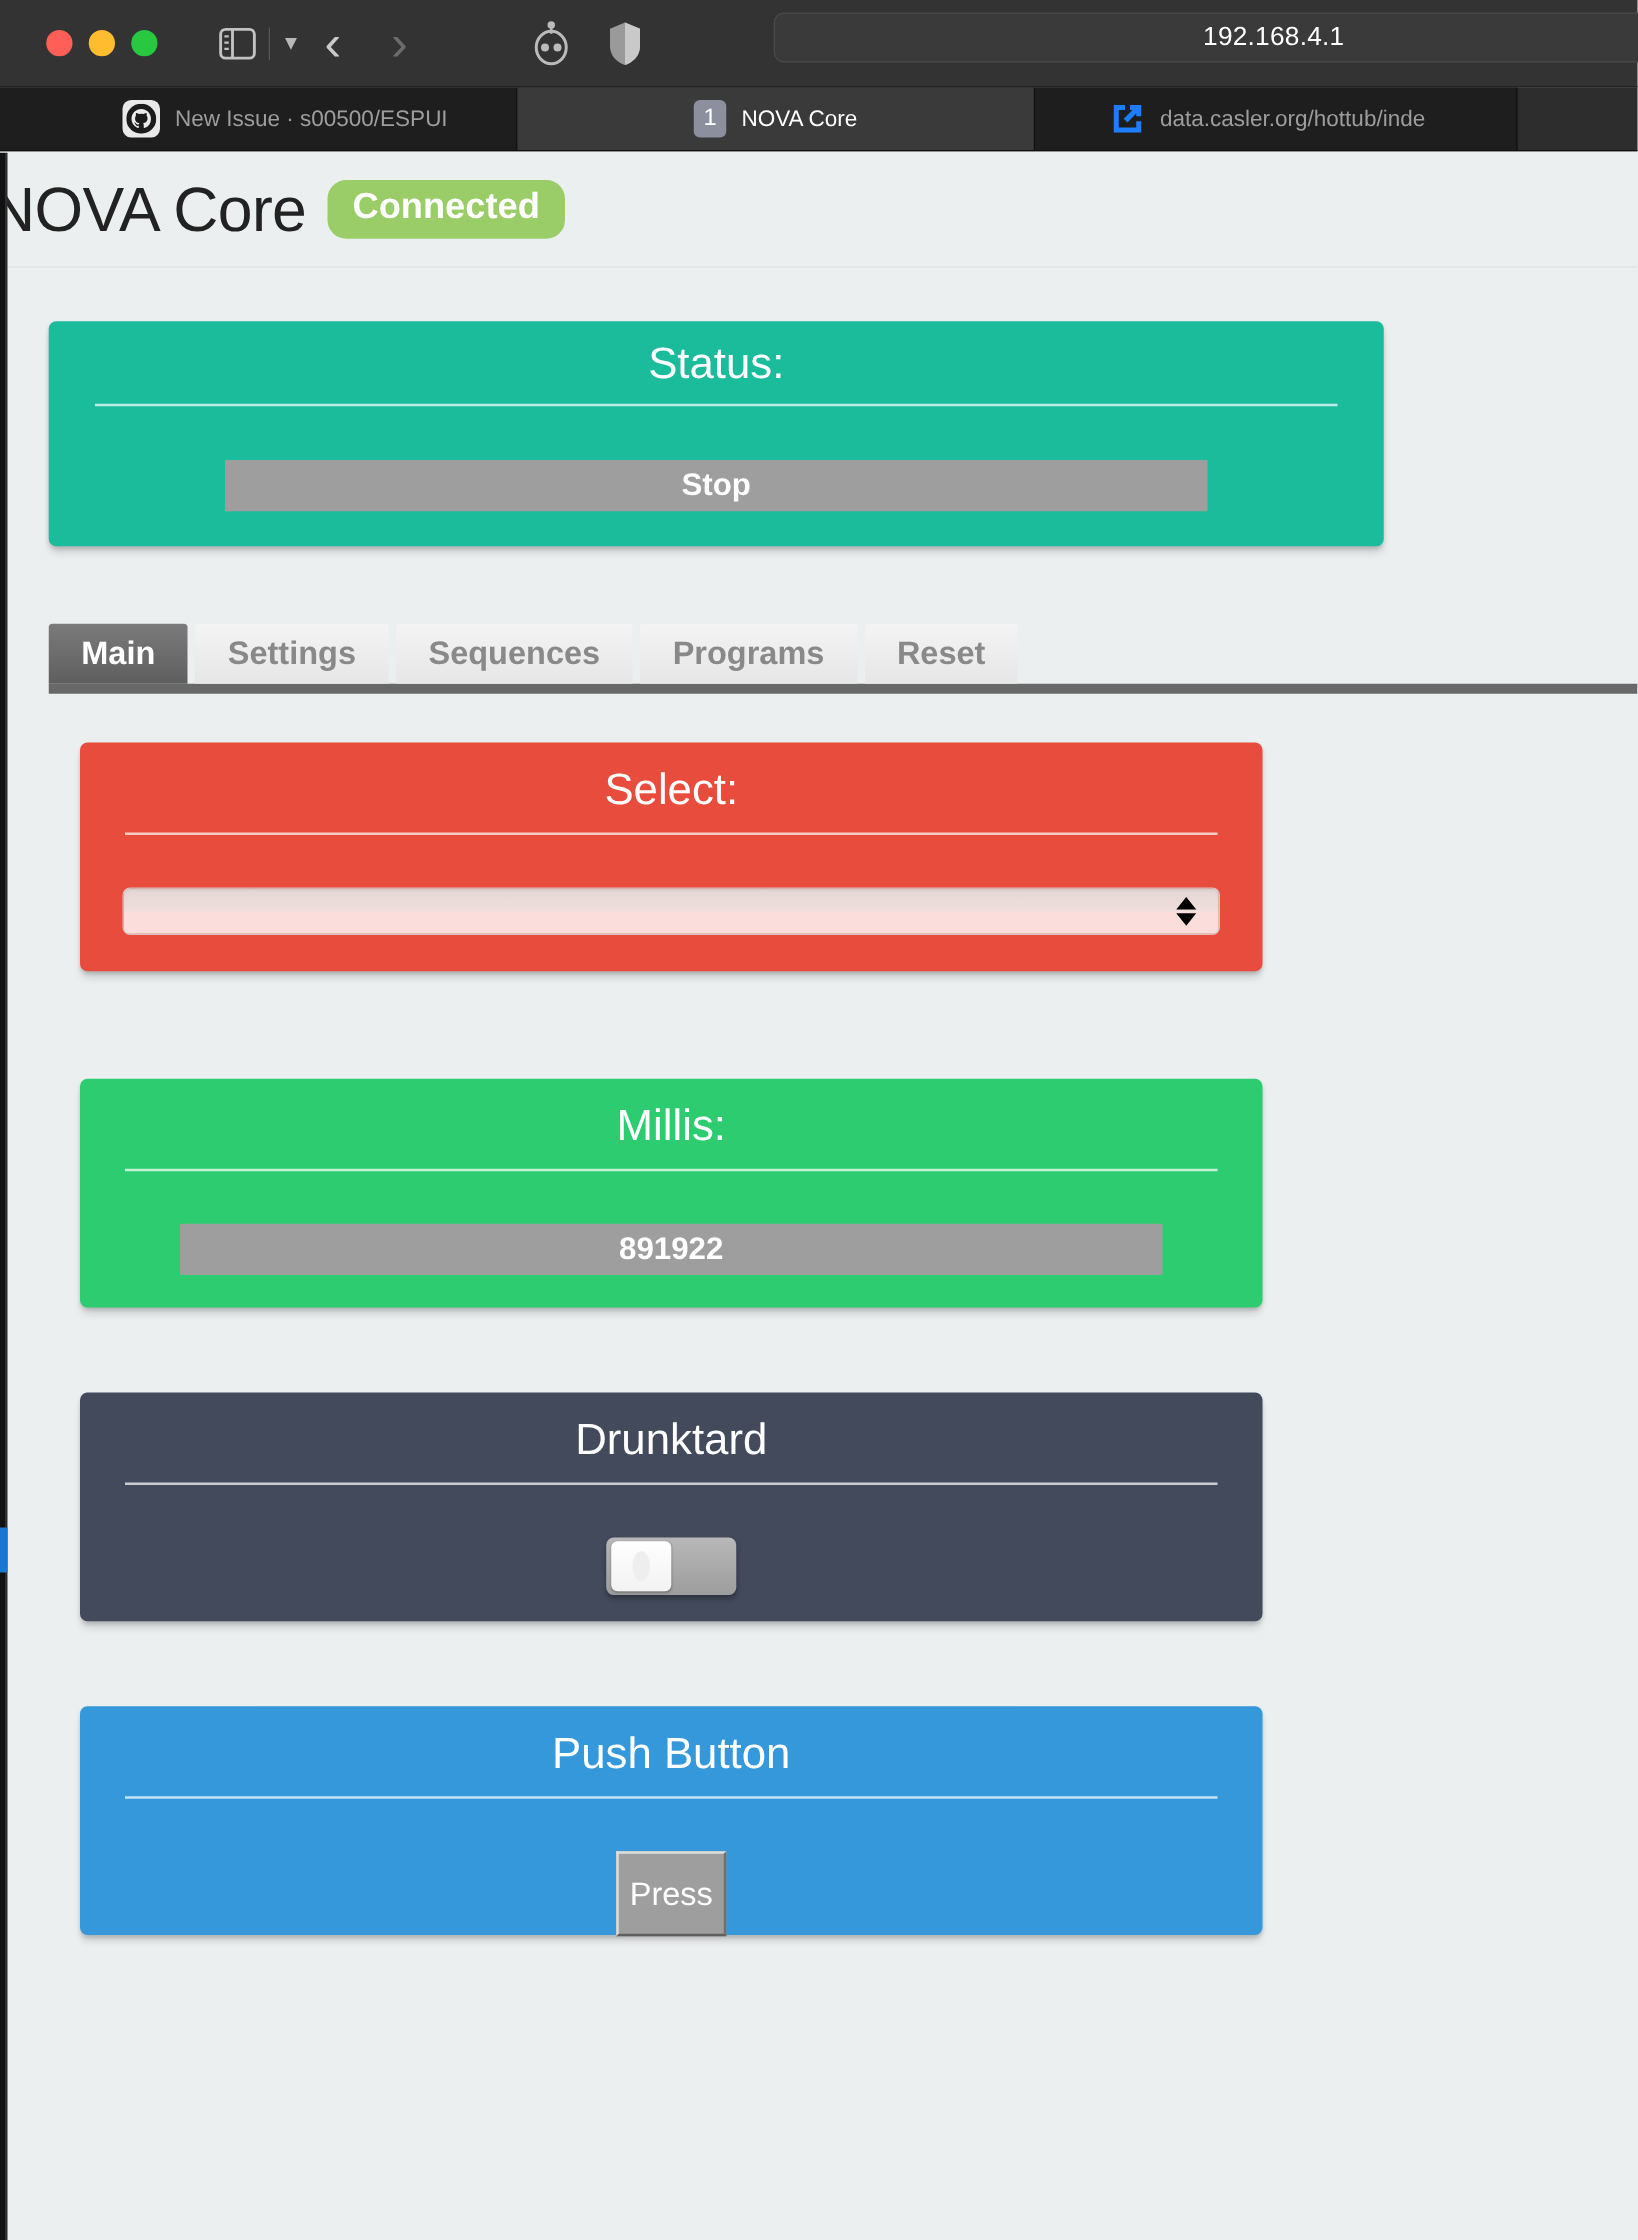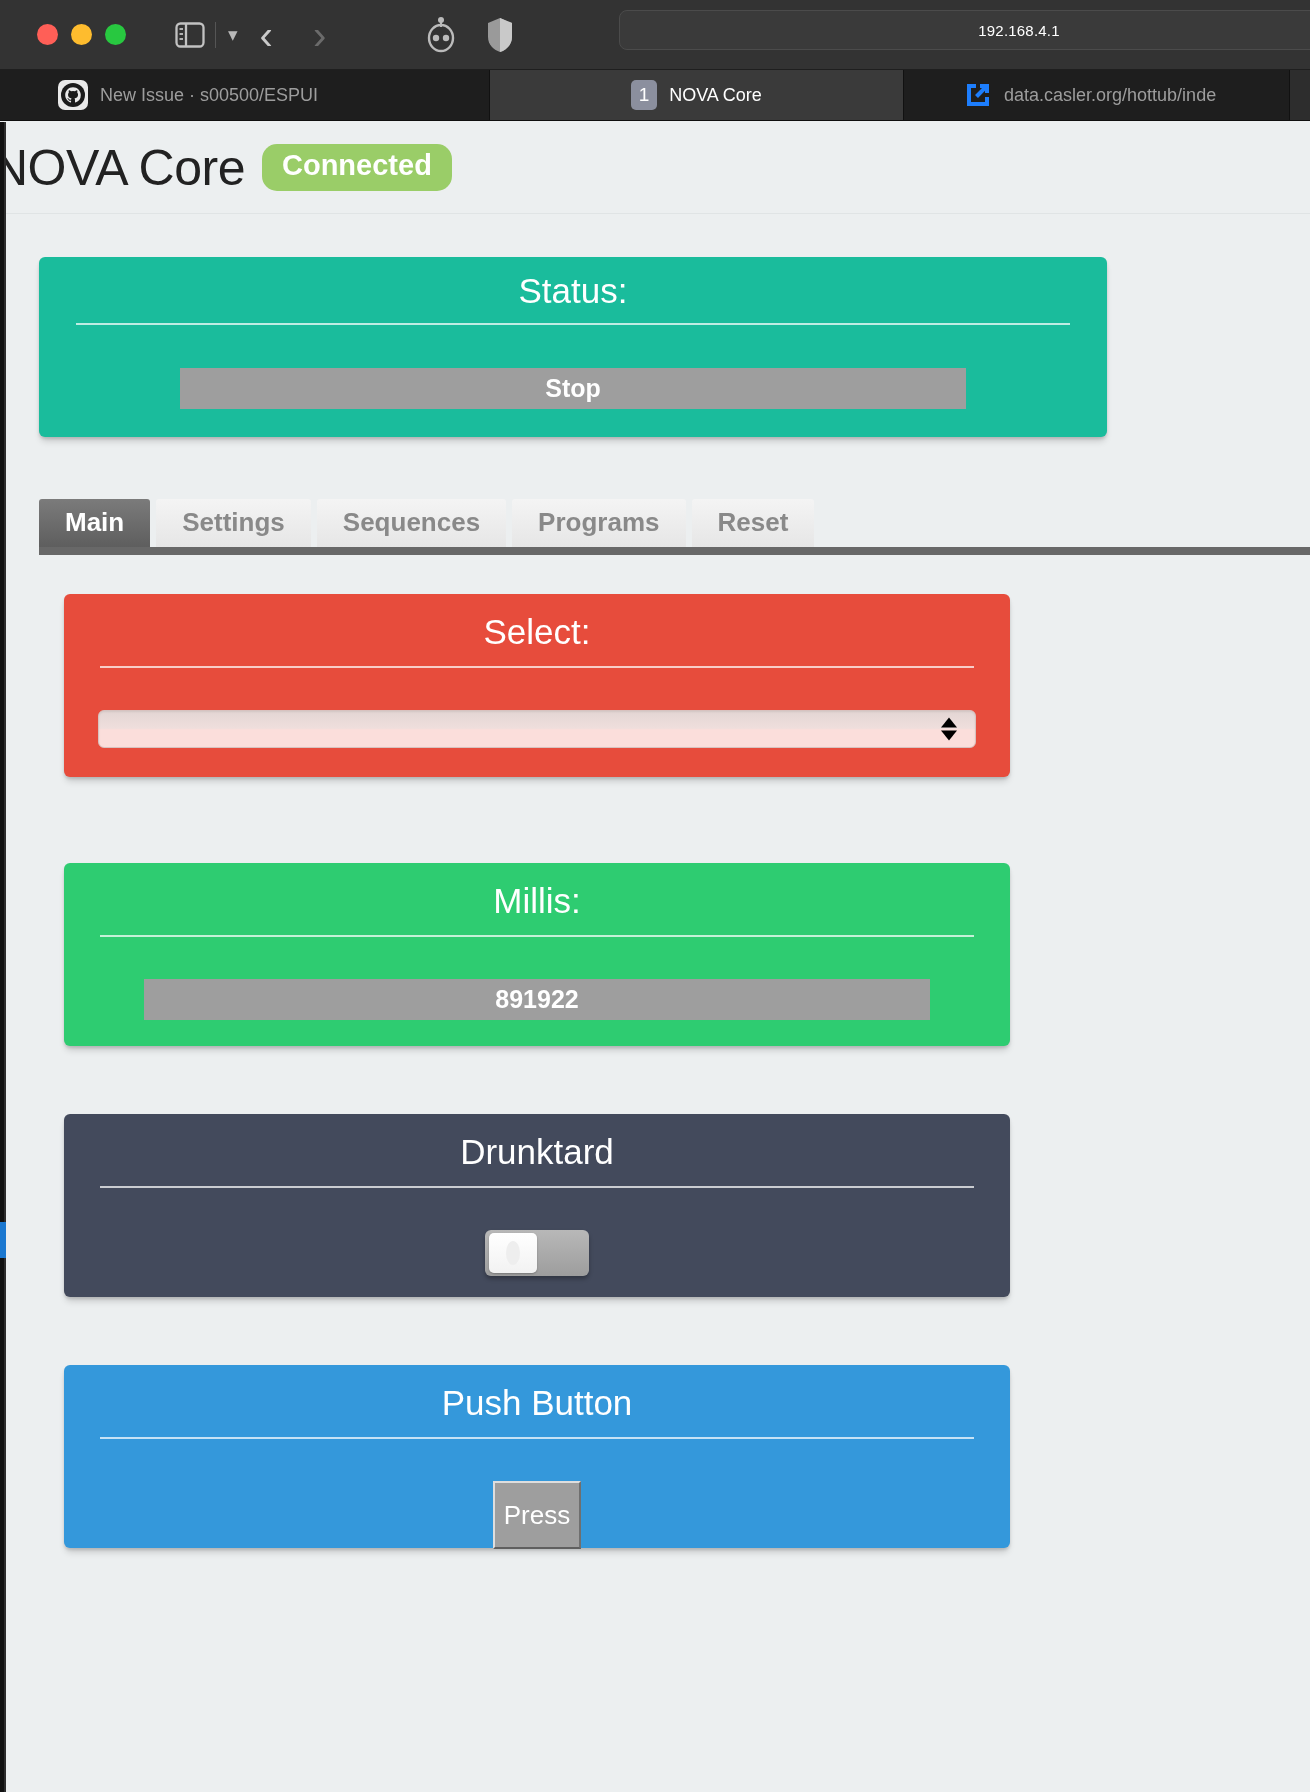--- a/index.html
+++ b/index.html
@@ -37,40 +37,40 @@
   .bot-icon { margin-left: 98px; }
   .shield-icon { margin-left: 28px; }
 
   .urlbar {
     position: absolute; left: 619px; top: 10px;
     width: 800px; height: 40px;
     border: 1px solid #4b4b4b; border-radius: 8px;
     background: #3a3a3a;
     display: flex; align-items: center; justify-content: center;
   }
-  .urlbar span { color: #ffffff; font-size: 15px; letter-spacing: 0.2px; }
+  .urlbar span { color: #ffffff; font-size: 21px; letter-spacing: 0.2px; }
 
   
   .tabstrip {
     height: 51px;
     background: #2d2d2d;
     display: flex;
     border-bottom: 1px solid #0f0f0f;
   }
   .tab {
     display: flex; align-items: center; gap: 12px;
     padding: 0 18px;
     background: #1e1e1e;
     color: #9d9d9d;
     font-size: 18px;
     white-space: nowrap;
     overflow: hidden;
     border-right: 1px solid #111;
   }
-  .tab.t1 { width: 490px; justify-content: flex-start; padding-left: 58px; }
+  .tab.t1 { width: 414px; justify-content: flex-start; padding-left: 98px; }
   .tab.active {
     background: #3a3a3a; color: #ffffff;
     width: 414px; justify-content: center;
     border-right: 1px solid #111;
   }
   .tab.t3 { width: 386px; justify-content: flex-start; padding-left: 60px; background:#1e1e1e; }
 
   .gh-icon {
     width: 30px; height: 30px; border-radius: 7px; background: #e9e9e9;
     display: flex; align-items: center; justify-content: center; flex: 0 0 auto;

